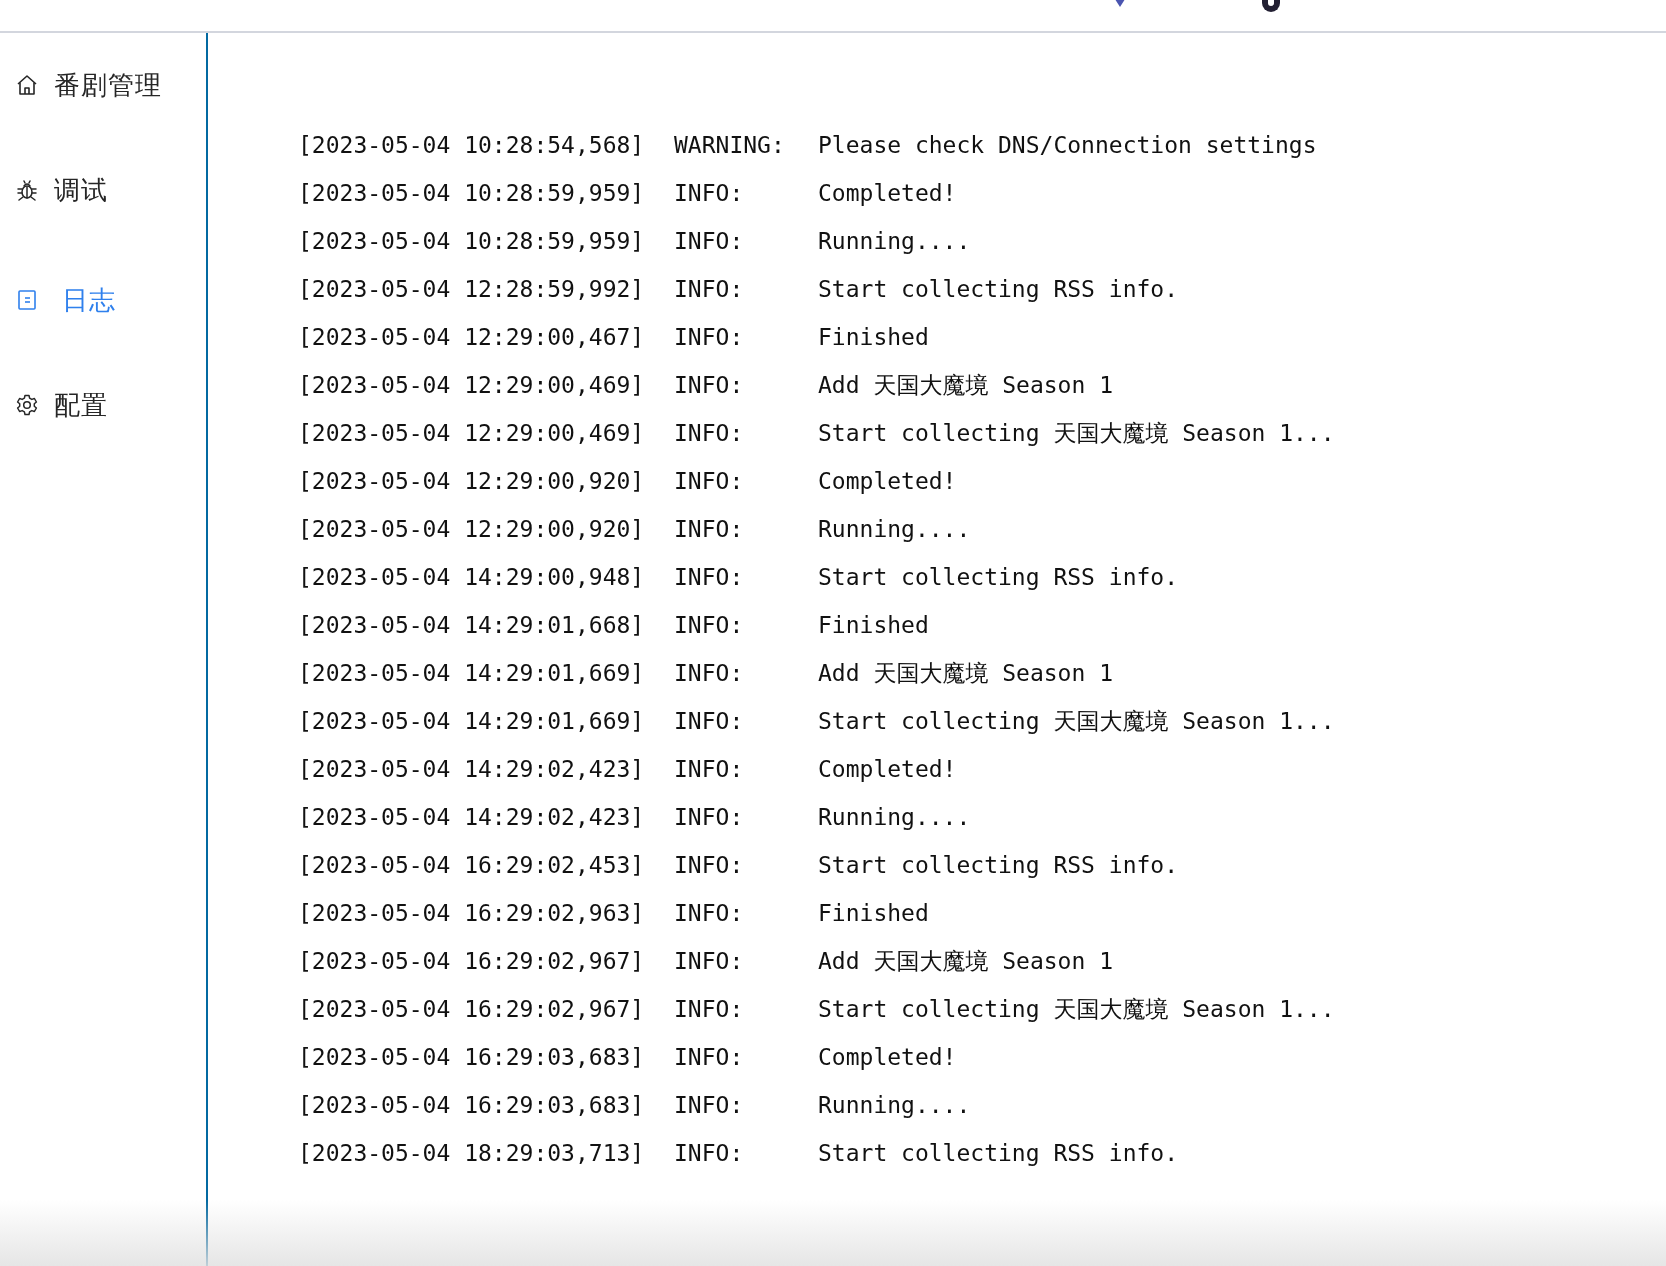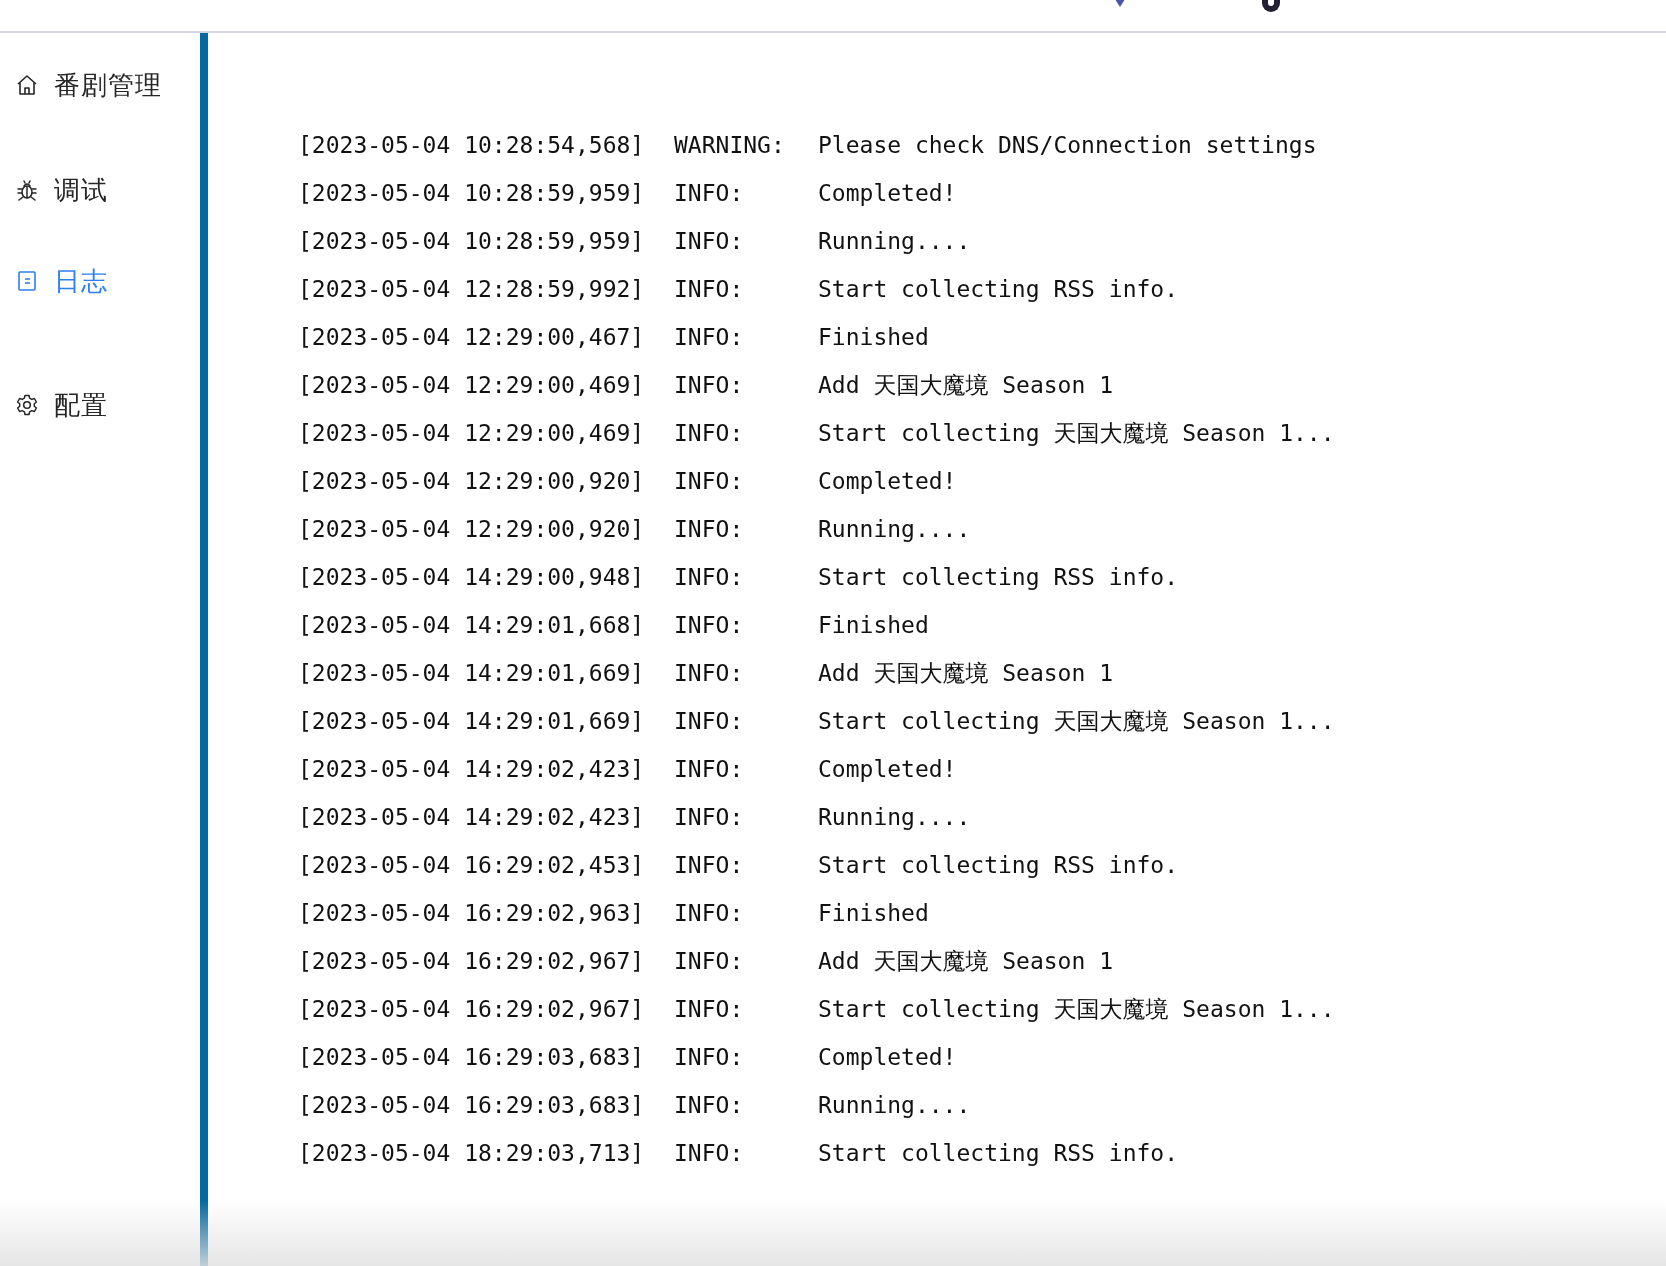--- a/index.html
+++ b/index.html
@@ -25,21 +25,21 @@
   .logo-glyph {
     position: absolute; left: 1262px; top: -22px;
     width: 18px; height: 34px;
     border: 6px solid #232033;
     border-top: none;
     border-radius: 0 0 12px 12px;
   }
   .sidebar {
     position: absolute; left: 0; top: 33px; width: 208px; height: 1233px;
     background: #ffffff;
-    border-right: 8px solid #0369a1;
+    border-right: 2px solid #0369a1;
   }
   .nav-item {
     position: absolute; left: 14px; height: 40px;
     display: flex; align-items: center;
     cursor: pointer;
     color: #262626;
   }
   .nav-item.active { color: #2f80ed; }
   .nav-item .icon {
     width: 26px; height: 26px; display: flex; align-items: center; justify-content: center;
@@ -100,21 +100,21 @@
         <path d="M8 19 L4 22"></path>
           <path d="M16 19 L20 22"></path>
         <path d="M12 9 V20"></path>
         <path d="M9 3 L10 5"></path>
           <path d="M15 3 L14 5"></path>
       </svg>
     </span>
     <span class="label">调试</span>
   </div>
 
-  <div class="nav-item active" style="top:228px;">
+  <div class="nav-item active" style="top:247px;gap:8px;">
     <span class="icon">
       <svg viewBox="0 0 24 24" fill="none" stroke="currentColor" stroke-width="1.6">
         <rect x="4" y="3" width="16" height="18" rx="1"></rect>
         <path d="M10 10 H15"></path>
         <path d="M10 14 H15"></path>
       </svg>
     </span>
     <span class="label">日志</span>
   </div>
 

